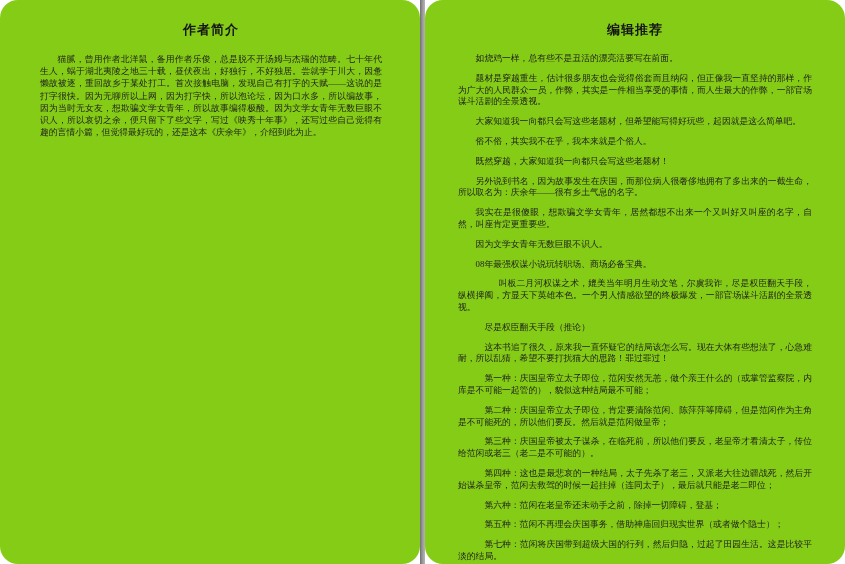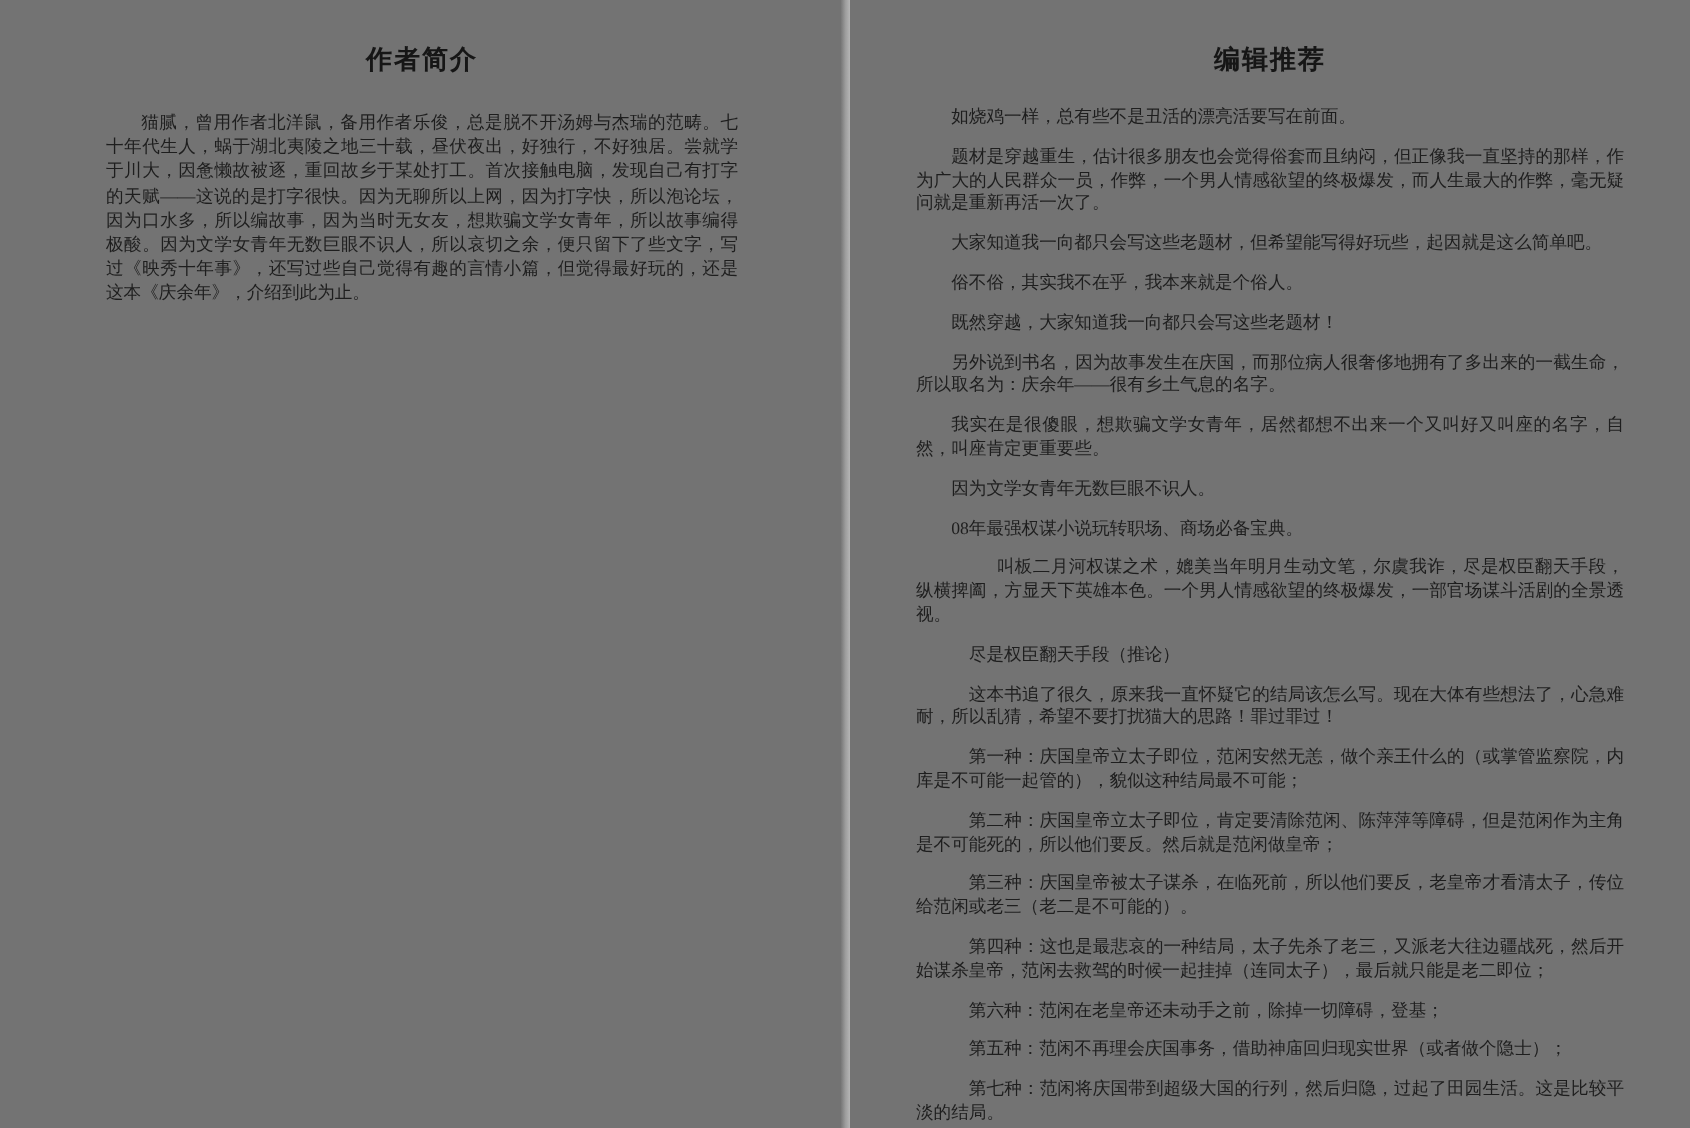--- a/index.html
+++ b/index.html
@@ -14,21 +14,22 @@
     overflow: hidden;
     background: #ffffff;
     font-family: "Liberation Serif", "DejaVu Serif", serif;
     color: #1e1e1e;
   }
   .page {
     position: absolute;
     top: 0;
     height: 564px;
     box-sizing: border-box;
-    background: #737373;
+    background: #84cc16;
+    border-radius: 18px;
   }
   .page-left {
     left: 0;
     width: 420px;
     padding: 21px 35px 0 37px;
   }
   .page-right {
     left: 425px;
     width: 420px;
     padding: 21px 33px 18px 33px;
@@ -51,21 +52,21 @@
   }
   .body-p {
     font-size: 8.8px;
     text-align: justify;
     text-indent: 2em;
     margin: 0;
     word-break: normal;
   }
   .page-left .body-p {
     line-height: 12.2px;
-    margin: 16px;
+    margin: 3px;
   }
   .page-right .body-p {
     line-height: 11.8px;
     margin: 0 0 8px 0;
   }
   .body-p.indent-mid  { text-indent: 3em; }
   .body-p.indent-deep { text-indent: 4.6em; }
 </style>
 </head>
 <body>
@@ -78,21 +79,21 @@
         <p class="body-p">猫腻，曾用作者北洋鼠，备用作者乐俊，总是脱不开汤姆与杰瑞的范畴。七十年代生人，蜗于湖北夷陵之地三十载，昼伏夜出，好独行，不好独居。尝就学于川大，因惫懒故被逐，重回故乡于某处打工。首次接触电脑，发现自己有打字的天赋——这说的是打字很快。因为无聊所以上网，因为打字快，所以泡论坛，因为口水多，所以编故事，因为当时无女友，想欺骗文学女青年，所以故事编得极酸。因为文学女青年无数巨眼不识人，所以哀切之余，便只留下了些文字，写过《映秀十年事》，还写过些自己觉得有趣的言情小篇，但觉得最好玩的，还是这本《庆余年》，介绍到此为止。</p>
       </div>
   </section>
 
   <div class="page-divider"></div>
 
   <section class="page page-right">
     <h1 class="page-title">编辑推荐</h1>
     <div class="page-body">
         <p class="body-p">如烧鸡一样，总有些不是丑活的漂亮活要写在前面。</p>
-        <p class="body-p">题材是穿越重生，估计很多朋友也会觉得俗套而且纳闷，但正像我一直坚持的那样，作为广大的人民群众一员，作弊，一个男人情感欲望的终极爆发，而人生最大的作弊，毫无疑问就是重新再活一次了。</p>
+        <p class="body-p">题材是穿越重生，估计很多朋友也会觉得俗套而且纳闷，但正像我一直坚持的那样，作为广大的人民群众一员，作弊，其实是一件相当享受的事情，而人生最大的作弊，一部官场谋斗活剧的全景透视。</p>
         <p class="body-p">大家知道我一向都只会写这些老题材，但希望能写得好玩些，起因就是这么简单吧。</p>
         <p class="body-p">俗不俗，其实我不在乎，我本来就是个俗人。</p>
         <p class="body-p">既然穿越，大家知道我一向都只会写这些老题材！</p>
         <p class="body-p">另外说到书名，因为故事发生在庆国，而那位病人很奢侈地拥有了多出来的一截生命，所以取名为：庆余年——很有乡土气息的名字。</p>
         <p class="body-p">我实在是很傻眼，想欺骗文学女青年，居然都想不出来一个又叫好又叫座的名字，自然，叫座肯定更重要些。</p>
         <p class="body-p">因为文学女青年无数巨眼不识人。</p>
         <p class="body-p">08年最强权谋小说玩转职场、商场必备宝典。</p>
         <p class="body-p indent-deep">叫板二月河权谋之术，媲美当年明月生动文笔，尔虞我诈，尽是权臣翻天手段，纵横捭阖，方显天下英雄本色。一个男人情感欲望的终极爆发，一部官场谋斗活剧的全景透视。</p>
         <p class="body-p indent-mid">尽是权臣翻天手段（推论）</p>
         <p class="body-p indent-mid">这本书追了很久，原来我一直怀疑它的结局该怎么写。现在大体有些想法了，心急难耐，所以乱猜，希望不要打扰猫大的思路！罪过罪过！</p>

